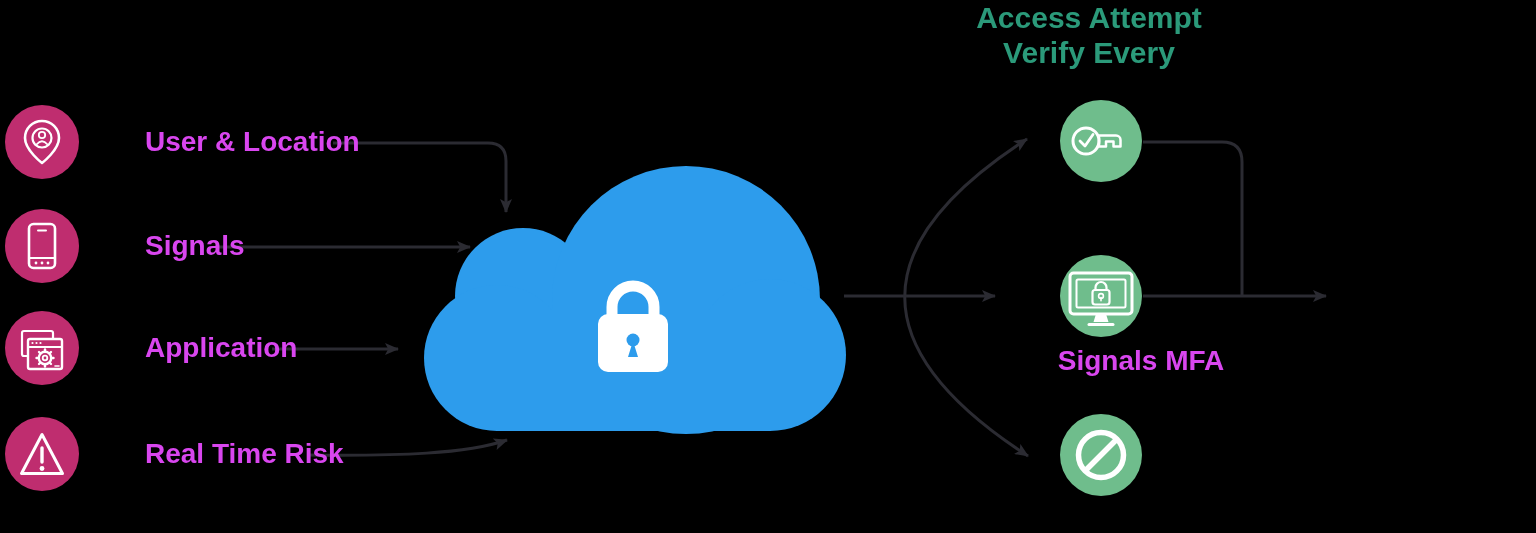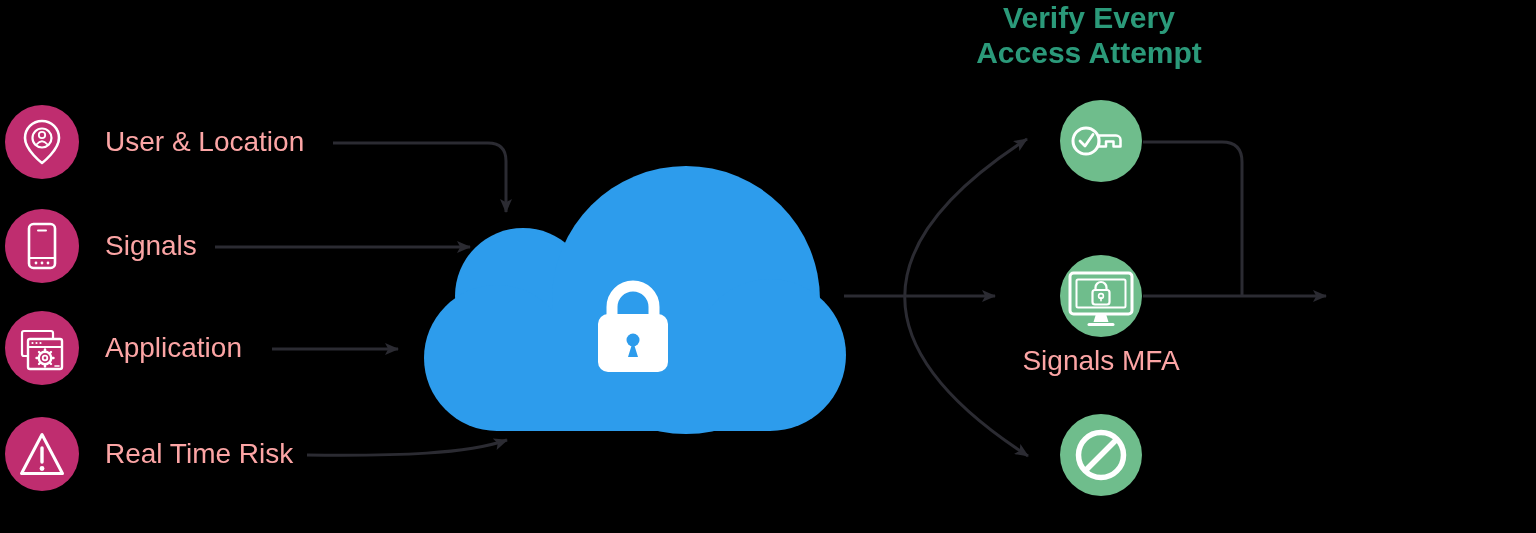--- a/index.html
+++ b/index.html
@@ -1,21 +1,21 @@
 <!DOCTYPE html>
 <html><head>
 <meta charset="utf-8">
 <style>
   html,body{margin:0;padding:0;}
   body{background:#000;width:1536px;height:533px;overflow:hidden;
        font-family:"Liberation Sans","DejaVu Sans",sans-serif;}
   #stage{position:relative;width:1536px;height:533px;background:#000;}
   .abs{position:absolute;}
   .heading{color:#2B9A7A;font-weight:bold;font-size:30px;text-align:center;line-height:35px;}
-  .label{color:#fca5a5;font-weight:normal;font-size:28px;line-height:32px;white-space:nowrap;}
+  .label{color:#d946ef;font-weight:bold;font-size:28px;line-height:32px;white-space:nowrap;margin-left:40px;}
   .label.center{text-align:center;}
   svg{display:block;}
 </style>
 </head>
 <body>
 
 <div id="stage">
 
   <svg class="abs" style="left:0;top:0" width="1536" height="533" viewBox="0 0 1536 533">
     <defs>
@@ -48,22 +48,22 @@
 
     <g stroke="#2B2B32" stroke-width="3" fill="none">
       <path d="M844,296 L995,296" marker-end="url(#ah)"></path>
       <path d="M1027,139 Q782,297 1028,456" marker-start="url(#ah)" marker-end="url(#ah)"></path>
       <path d="M1143,142 L1222,142 Q1242,142 1242,162 L1242,296"></path>
       <path d="M1143,296 L1326,296" marker-end="url(#ah)"></path>
     </g>
   </svg>
 
   <div class="abs heading" style="left:959px;top:0;width:260px">
+    <div>Access Attempt</div>
     <div>Verify Every</div>
-    <div>Access Attempt</div>
   </div>
 
   <svg class="abs" style="left:5px;top:105px" width="74" height="74" viewBox="0 0 74 74">
     <circle cx="37" cy="37" r="37" fill="#BF2D6F"></circle>
     <g stroke="#FFFFFF" fill="none" stroke-linecap="round" stroke-linejoin="round">
       <path d="M37,16 c-9.5,0 -17,7.5 -17,17 c0,12 17,25 17,25 c0,0 17,-13 17,-25 c0,-9.5 -7.5,-17 -17,-17 z" stroke-width="2.6"></path>
       <circle cx="37" cy="33" r="9.5" stroke-width="2.2"></circle>
       <circle cx="37" cy="30" r="3.2" stroke-width="1.8"></circle>
       <path d="M31.5,39.5 q5.5,-6.5 11,0" stroke-width="1.8"></path>
     </g>

